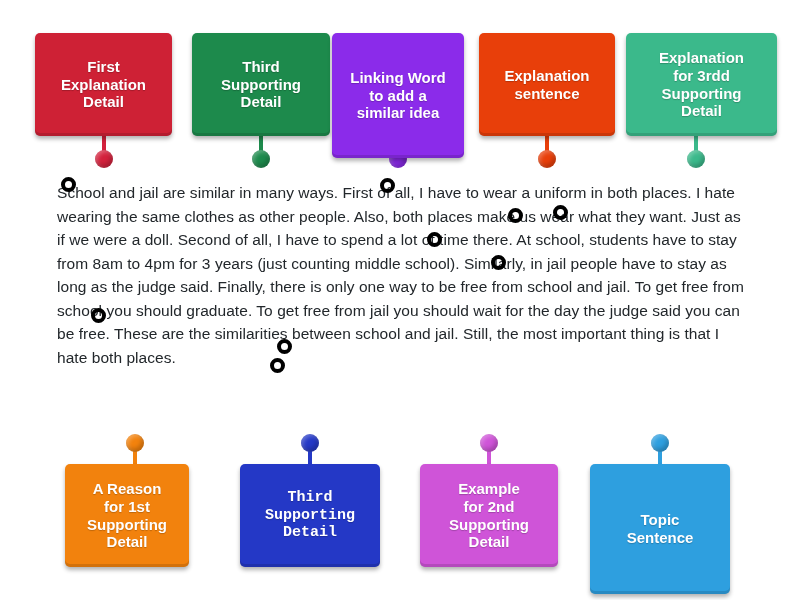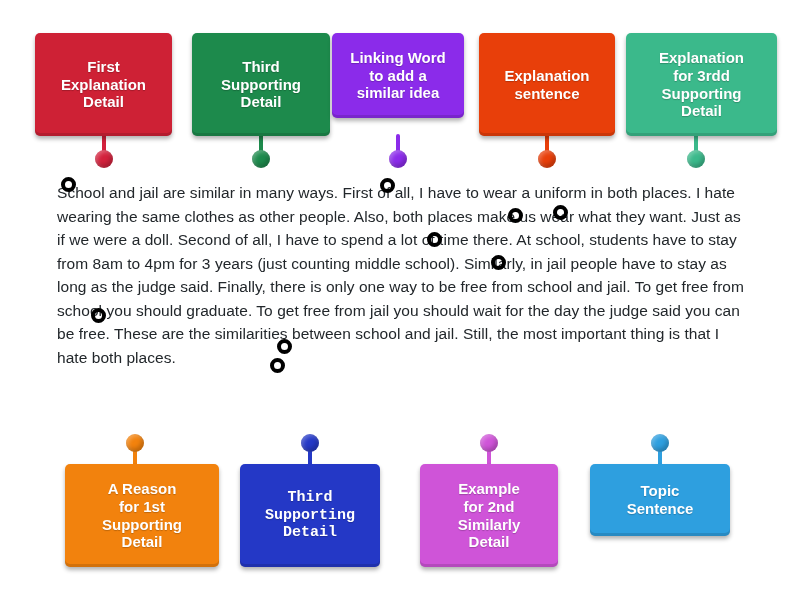--- a/index.html
+++ b/index.html
@@ -124,21 +124,21 @@
       </div>
       <div class="card" style="left: 192px; top: 33px; width: 138px; height: 103px; background: rgb(29, 138, 76);">
         <span class="card-label">Third
 Supporting
 Detail</span>
       </div>
       <div class="pin down" style="left: 332px; width: 132px; top: 134px; height: 34px;">
         <div class="stem" style="background: rgb(139, 43, 234);"></div>
         <div class="knob" style="background: rgb(139, 43, 234);"></div>
       </div>
-      <div class="card" style="left: 332px; top: 33px; width: 132px; height: 85px; background: rgb(139, 43, 234);">
+      <div class="card" style="left: 332px; top: 33px; width: 132px; height: 125px; background: rgb(139, 43, 234);">
         <span class="card-label">Linking Word
 to add a
 similar idea</span>
       </div>
       <div class="pin down" style="left: 479px; width: 136px; top: 134px; height: 34px;">
         <div class="stem" style="background: rgb(232, 63, 10);"></div>
         <div class="knob" style="background: rgb(232, 63, 10);"></div>
       </div>
       <div class="card" style="left: 479px; top: 33px; width: 136px; height: 103px; background: rgb(232, 63, 10);">
         <span class="card-label">Explanation
@@ -168,21 +168,21 @@
       <div class="marker" style="left: 91px; top: 308px;"></div>
       <div class="marker" style="left: 277px; top: 339px;"></div>
       <div class="marker" style="left: 270px; top: 358px;"></div>
     </div>
 
   <div id="bottom-row">
       <div class="pin up" style="left: 65px; width: 140px; top: 434px; height: 32px;">
         <div class="stem" style="background: rgb(242, 130, 13);"></div>
         <div class="knob" style="background: rgb(242, 130, 13);"></div>
       </div>
-      <div class="card" style="left: 65px; top: 464px; width: 154px; height: 103px; background: rgb(242, 130, 13);">
+      <div class="card" style="left: 65px; top: 464px; width: 124px; height: 103px; background: rgb(242, 130, 13);">
         <span class="card-label">A Reason
 for 1st
 Supporting
 Detail</span>
       </div>
       <div class="pin up" style="left: 240px; width: 140px; top: 434px; height: 32px;">
         <div class="stem" style="background: rgb(36, 56, 198);"></div>
         <div class="knob" style="background: rgb(36, 56, 198);"></div>
       </div>
       <div class="card" style="left: 240px; top: 464px; width: 140px; height: 103px; background: rgb(36, 56, 198); font-family: Liberation Mono, monospace;">
@@ -190,26 +190,26 @@
 Supporting
 Detail</span>
       </div>
       <div class="pin up" style="left: 420px; width: 138px; top: 434px; height: 32px;">
         <div class="stem" style="background: rgb(207, 84, 216);"></div>
         <div class="knob" style="background: rgb(207, 84, 216);"></div>
       </div>
       <div class="card" style="left: 420px; top: 464px; width: 138px; height: 103px; background: rgb(207, 84, 216);">
         <span class="card-label">Example
 for 2nd
-Similarly
+Supporting
 Detail</span>
       </div>
       <div class="pin up" style="left: 590px; width: 140px; top: 434px; height: 32px;">
         <div class="stem" style="background: rgb(46, 159, 223);"></div>
         <div class="knob" style="background: rgb(46, 159, 223);"></div>
       </div>
-      <div class="card" style="left: 590px; top: 464px; width: 140px; height: 72px; background: rgb(46, 159, 223);">
+      <div class="card" style="left: 590px; top: 464px; width: 140px; height: 130px; background: rgb(46, 159, 223);">
         <span class="card-label">Topic
 Sentence</span>
       </div>
     </div>
 
 </div>
 
 </body></html>

